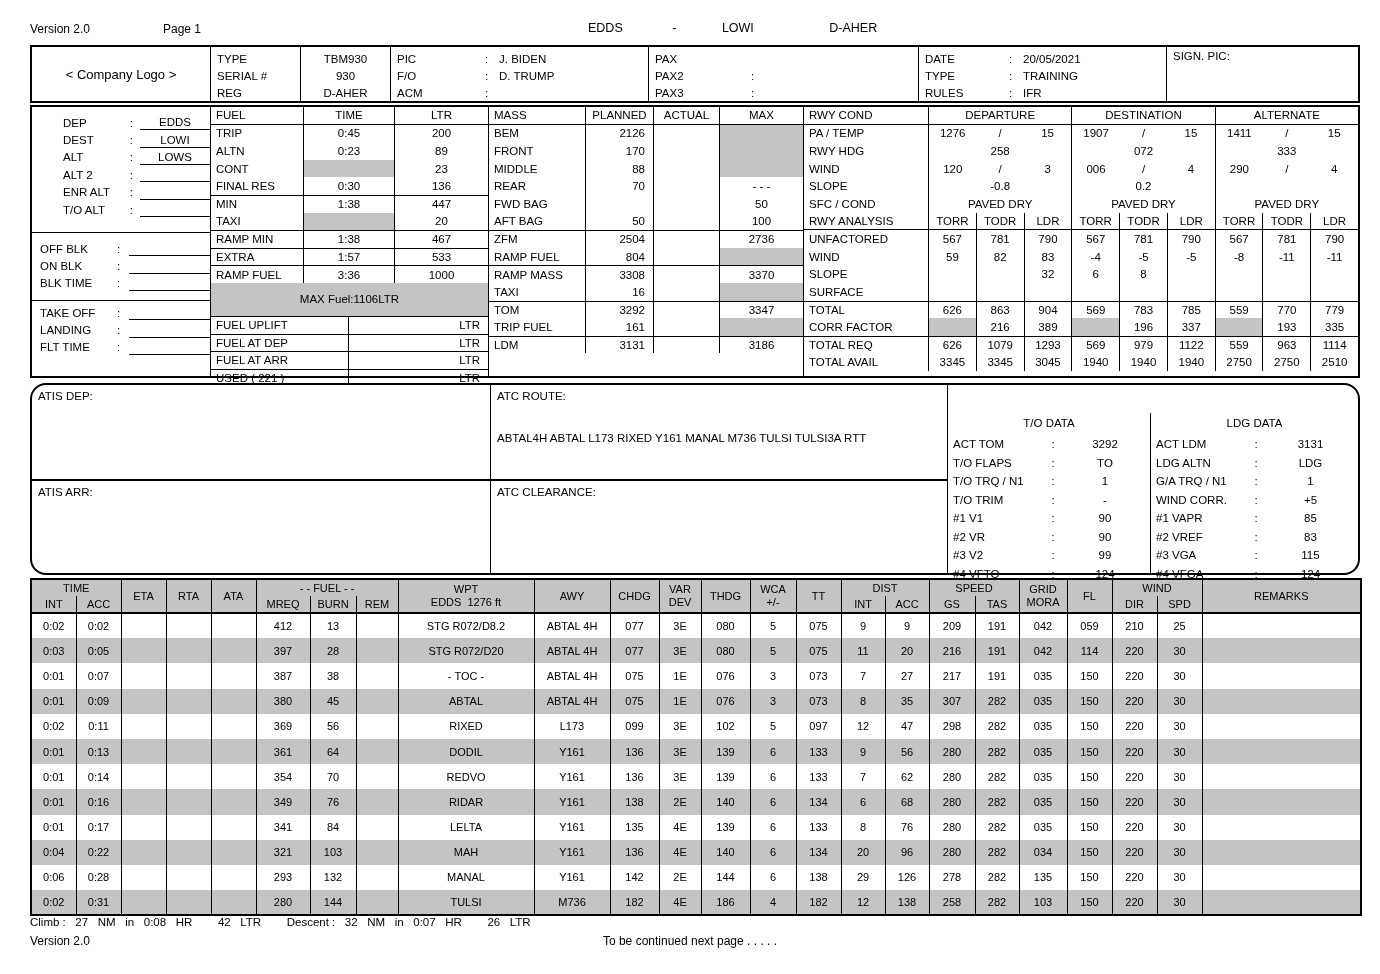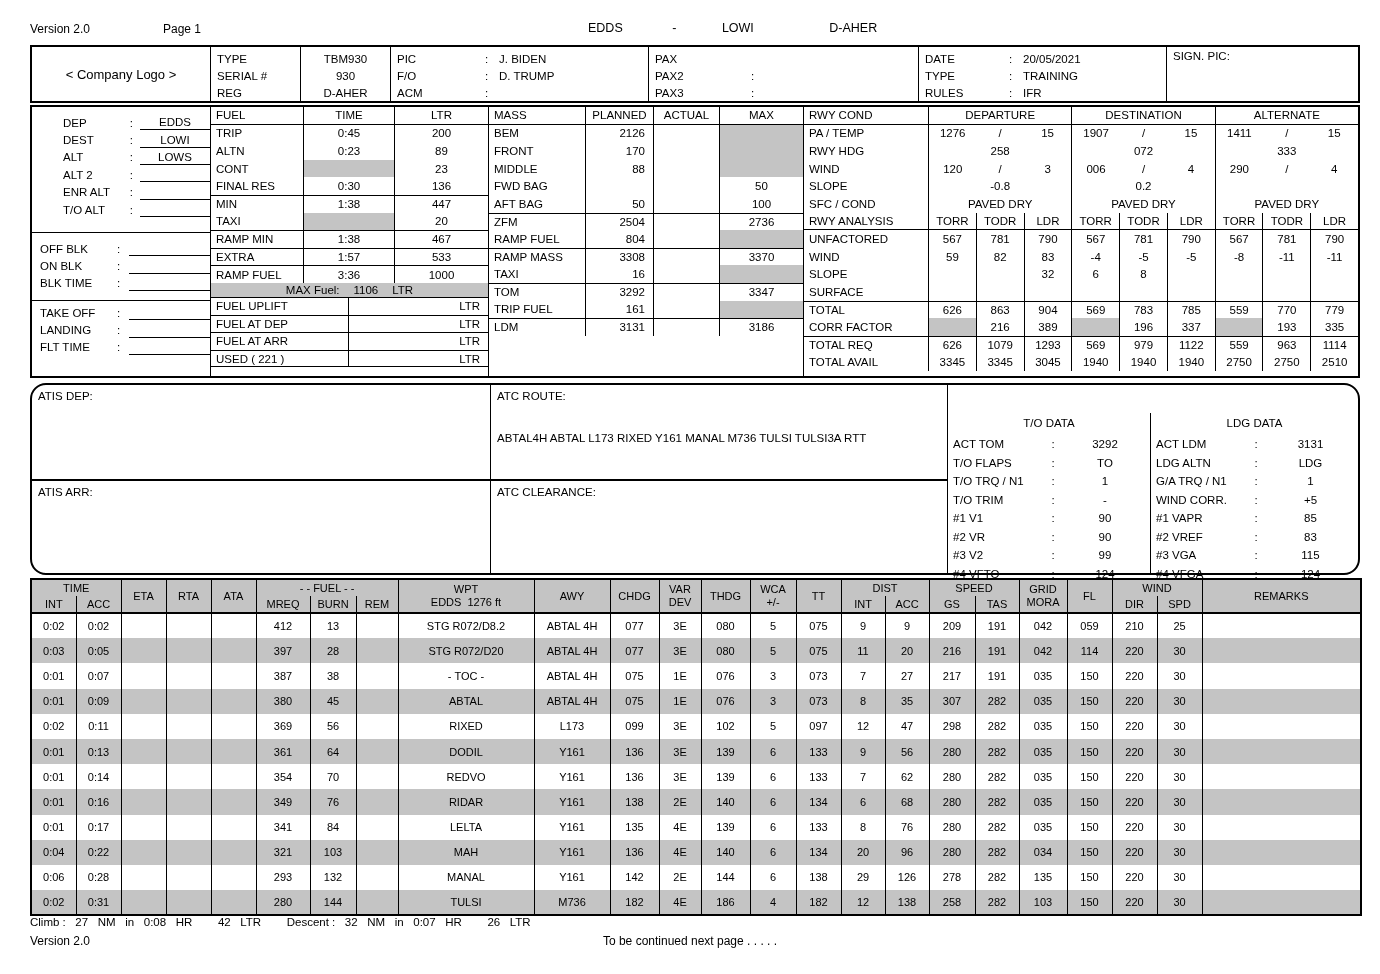--- a/index.html
+++ b/index.html
@@ -54,21 +54,21 @@
   .lcol { width:12px; }
   .lval { width:82px; text-align:center; border-bottom:1px solid #000; height:15px; line-height:14px; }
 
   .frow { display:flex; height:17.6px; }
   .fhead { border-bottom:1px solid #000; }
   .f-lab { width:92px; padding-left:5px; display:flex; align-items:center; }
   .f-time { width:92px; border-left:1px solid #000; border-right:1px solid #000; display:flex; align-items:center; justify-content:center; }
   .f-ltr { flex:1; display:flex; align-items:center; justify-content:center; }
   .sep-top { border-top:1px solid #000; }
   .sep-bottom { border-bottom:1px solid #000; }
-  .fmax { height:14px; display:flex; align-items:center; justify-content:center; gap:14px; }
+  .fmax { height:33px; display:flex; align-items:center; justify-content:center; }
   .fbrow { display:flex; height:17.6px; border-top:1px solid #000; }
   .fbrow:last-child { border-bottom:1px solid #000; }
   .fb-lab { width:137px; padding-left:5px; display:flex; align-items:center; }
   .fb-val { flex:1; border-left:1px solid #000; display:flex; align-items:center; justify-content:flex-end; padding-right:8px; }
 
   .mrow { display:flex; height:17.6px; }
   .mhead { border-bottom:1px solid #000; }
   .m-lab { width:96px; padding-left:5px; display:flex; align-items:center; }
   .m-pl { width:68px; border-left:1px solid #000; display:flex; align-items:center; justify-content:flex-end; padding-right:8px; }
   .m-pl.center { justify-content:center; padding-right:0; }
@@ -370,20 +370,26 @@
             <span class="m-lab">FRONT</span>
             <span class="m-pl">170</span>
             <span class="m-act"></span>
             <span class="m-max grey"></span>
           </div>
           <div class="mrow">
             <span class="m-lab">MIDDLE</span>
             <span class="m-pl">88</span>
             <span class="m-act"></span>
             <span class="m-max grey"></span>
+          </div>
+          <div class="mrow">
+            <span class="m-lab">REAR</span>
+            <span class="m-pl">70</span>
+            <span class="m-act"></span>
+            <span class="m-max">- - -</span>
           </div>
           <div class="mrow">
             <span class="m-lab">FWD BAG</span>
             <span class="m-pl"></span>
             <span class="m-act"></span>
             <span class="m-max">50</span>
           </div>
           <div class="mrow">
             <span class="m-lab">AFT BAG</span>
             <span class="m-pl">50</span>

